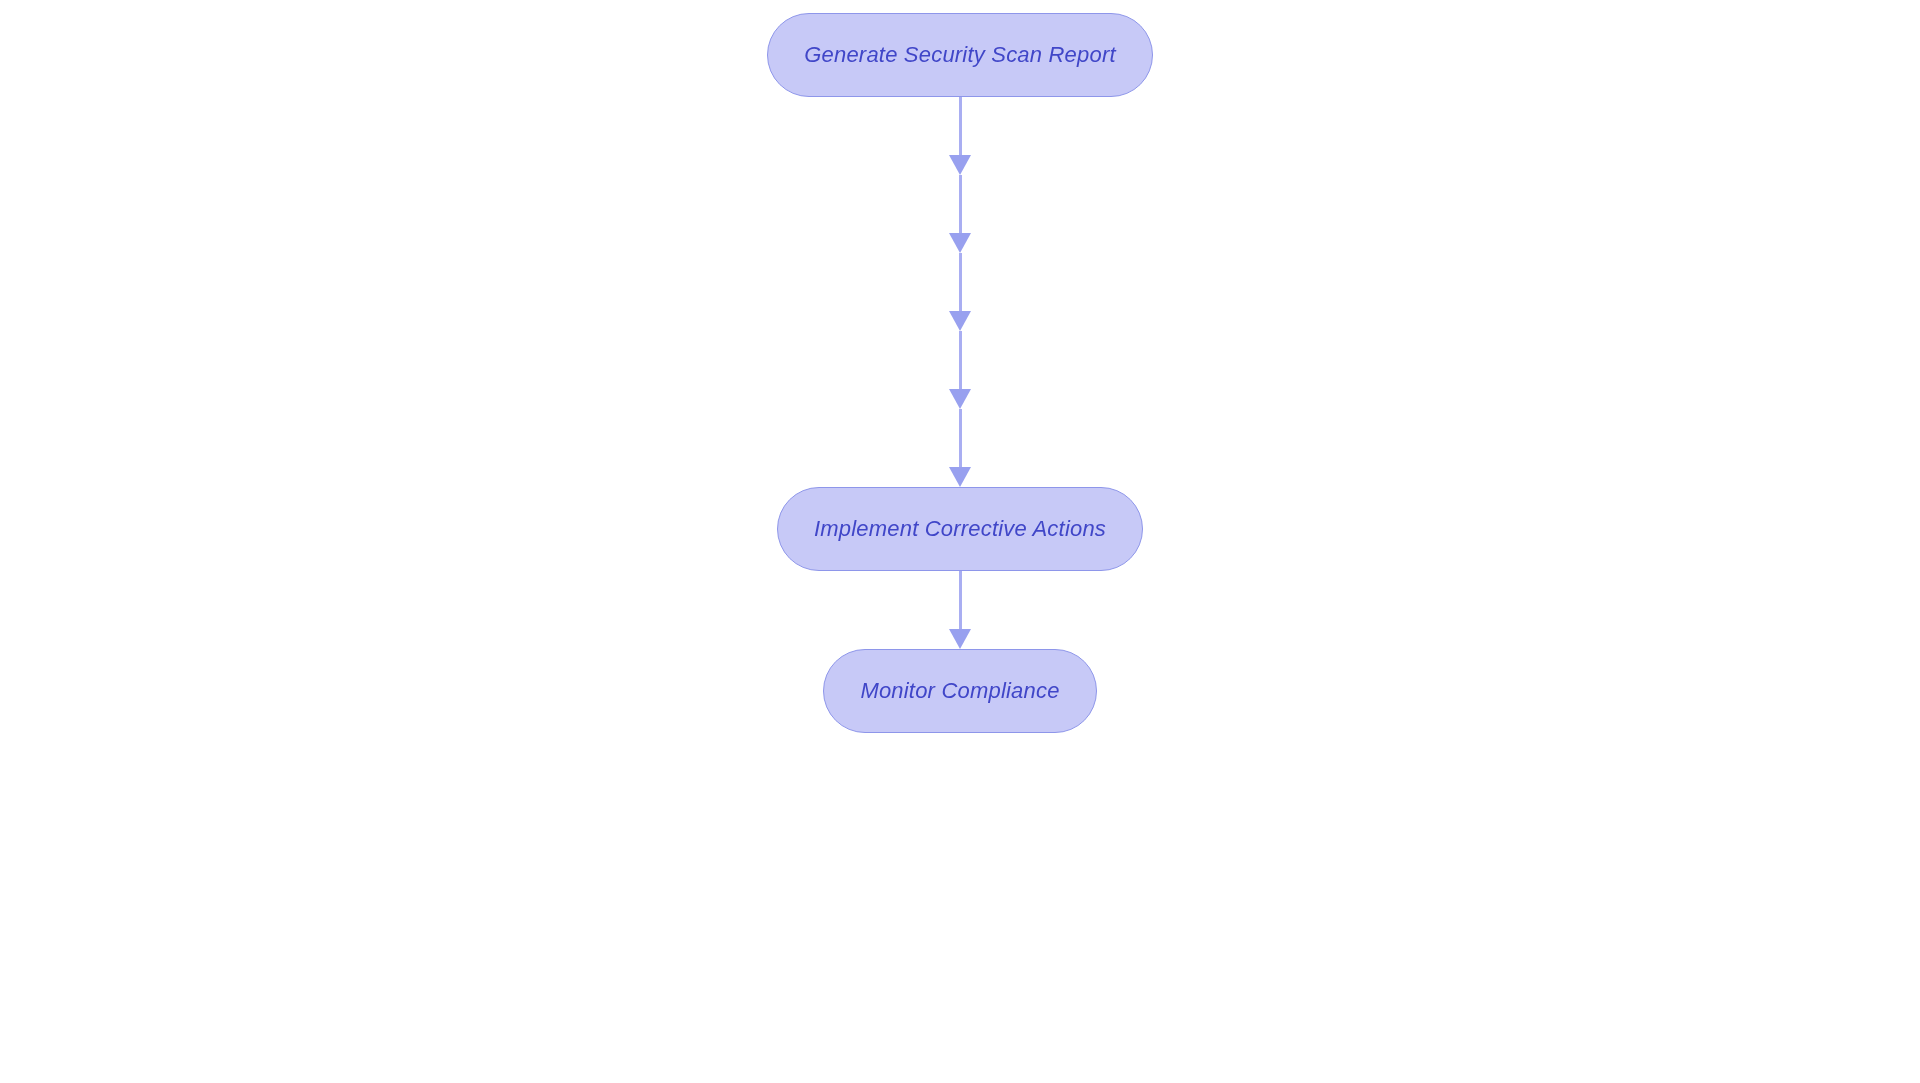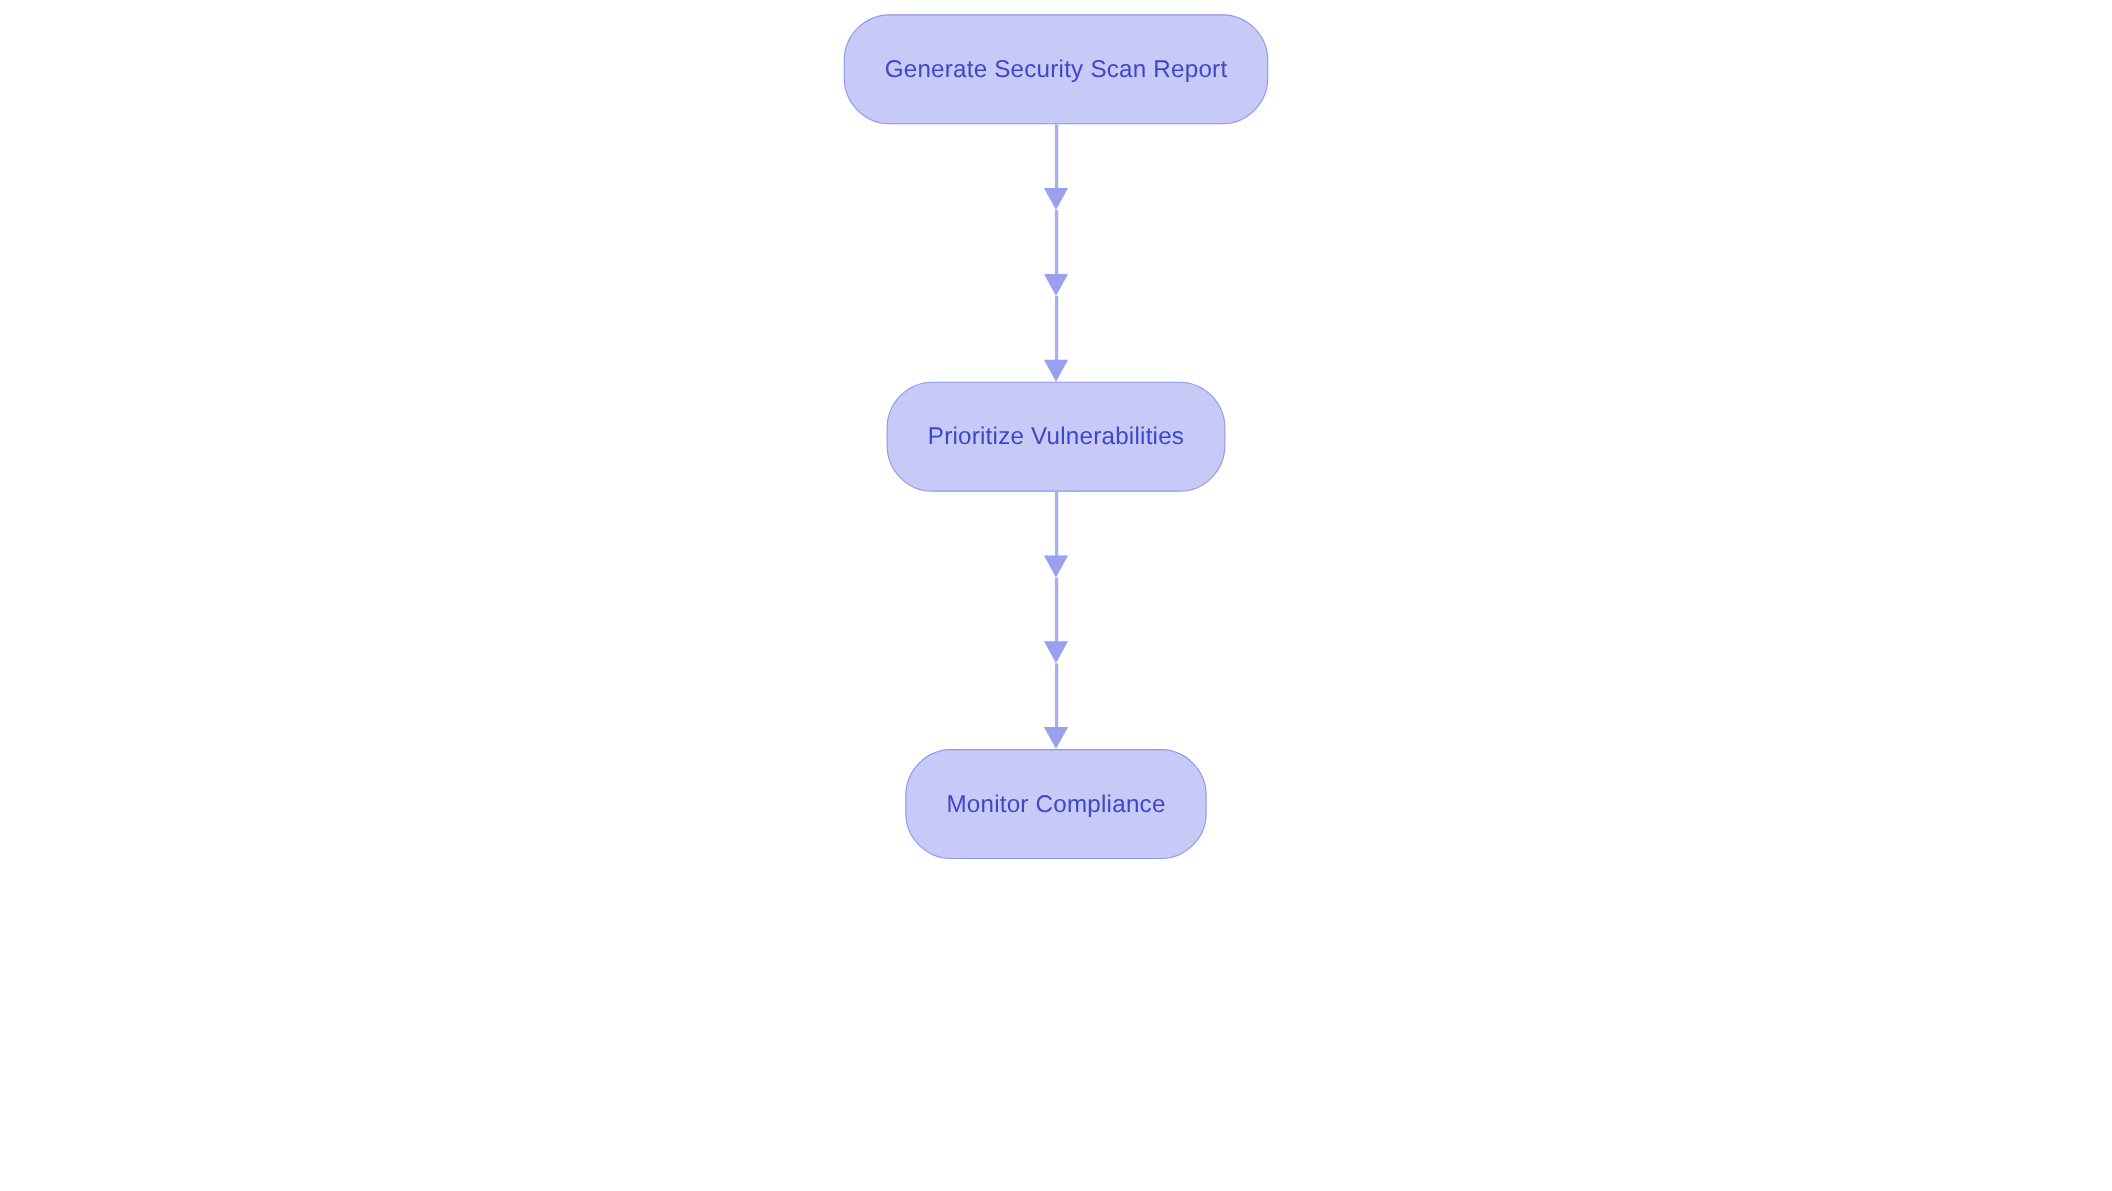--- a/index.html
+++ b/index.html
@@ -14,34 +14,35 @@
   .canvas {
     width: 100%;
     height: 100%;
     display: flex;
     flex-direction: column;
     align-items: center;
     padding-top: 13px;
     box-sizing: border-box;
   }
   .node {
-    height: 100px;
+    height: 84px;
     box-sizing: border-box;
     background: #c7c9f7;
     border: 1.5px solid #8e96ea;
     border-radius: 42px;
     color: #4046c8;
     font-size: 22px;
     letter-spacing: 0.2px;
     display: flex;
     align-items: center;
     justify-content: center;
     padding: 0 36px;
     white-space: nowrap;
     flex: 0 0 auto;
+    font-style: italic;
   }
   .arrow {
     height: 78px;
     display: flex;
     flex-direction: column;
     align-items: center;
     flex: 0 0 auto;
   }
   .arrow-line {
     width: 3px;
@@ -76,38 +77,38 @@
     <div class="arrow-line"></div>
     <div class="arrow-head"></div>
   </div>
 
 
   <div class="arrow">
     <div class="arrow-line"></div>
     <div class="arrow-head"></div>
   </div>
 
-  <div class="node">
-    <span>Prioritize Vulnerabilities</span>
-  </div>
-
-  <div class="arrow">
-    <div class="arrow-line"></div>
-    <div class="arrow-head"></div>
-  </div>
-
 
   <div class="arrow">
     <div class="arrow-line"></div>
     <div class="arrow-head"></div>
   </div>
 
 
   <div class="arrow">
     <div class="arrow-line"></div>
     <div class="arrow-head"></div>
   </div>
 
   <div class="node">
+    <span>Implement Corrective Actions</span>
+  </div>
+
+  <div class="arrow">
+    <div class="arrow-line"></div>
+    <div class="arrow-head"></div>
+  </div>
+
+  <div class="node">
     <span>Monitor Compliance</span>
   </div>
 
 </div>
 
 </body></html>

